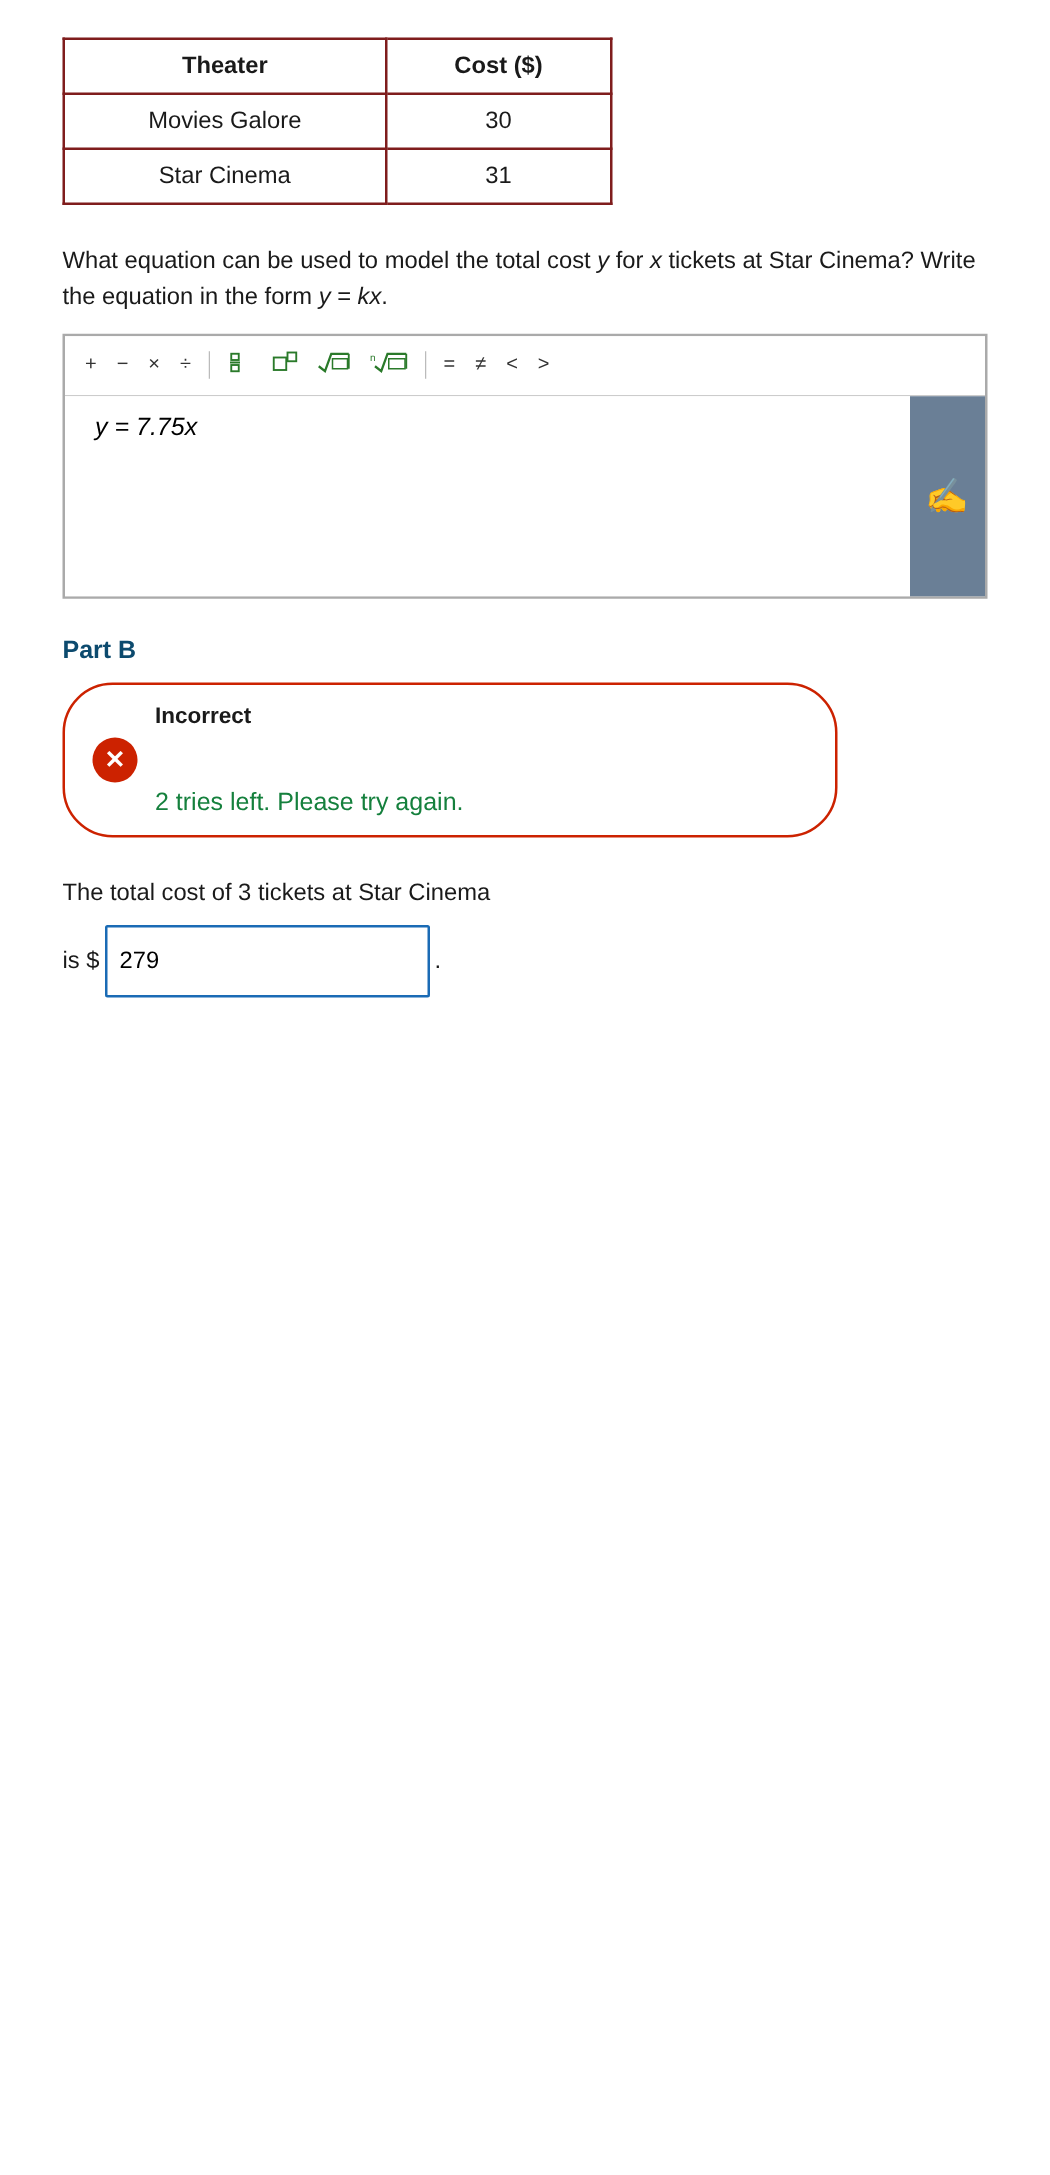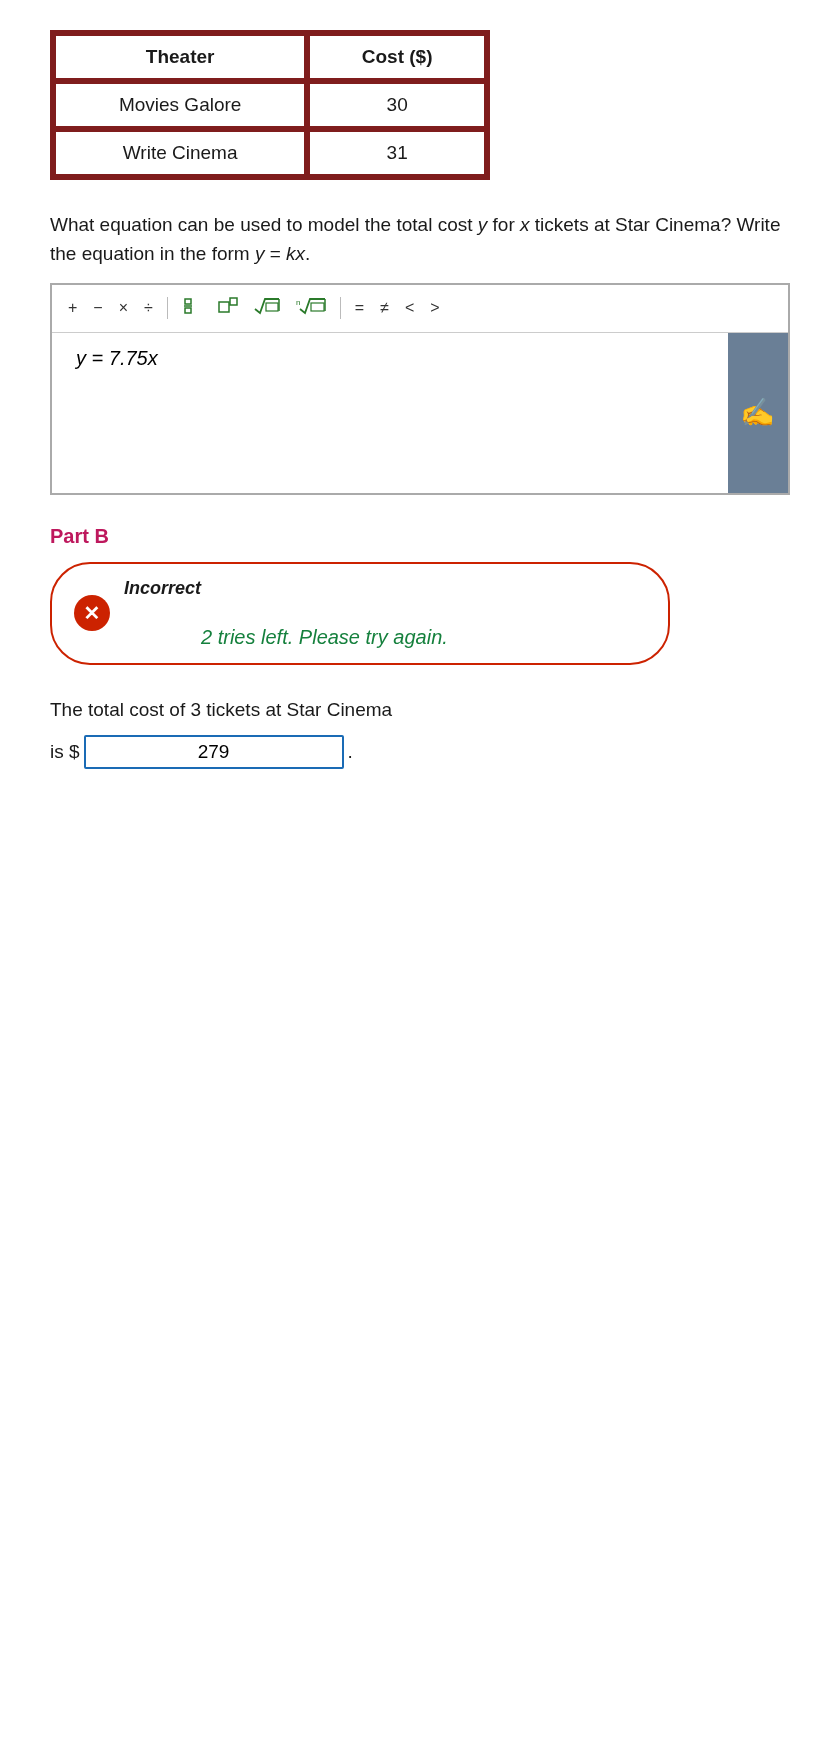--- a/index.html
+++ b/index.html
@@ -20,21 +20,21 @@
 
     
     .data-table {
       border-collapse: collapse;
       margin: 10px 0 30px 10px;
       min-width: 440px;
     }
 
     .data-table th,
     .data-table td {
-      border: 6px solid #7f1d1d;
+      border: 2px solid #7f1d1d;
       padding: 10px 24px;
       text-align: center;
       font-size: 19px;
     }
 
     .data-table th {
       font-weight: bold;
       font-family: Arial, sans-serif;
     }
 
@@ -131,21 +131,21 @@
       min-height: 160px;
     }
 
     .stylus-icon {
       color: white;
       font-size: 28px;
     }
 
     
     .part-b-label {
-      color: #be185d;
+      color: #0c4a6e;
       font-weight: bold;
       font-size: 20px;
       font-family: Arial, sans-serif;
       margin: 10px 10px 14px 10px;
     }
 
     
     .incorrect-banner {
       border: 2.5px solid #cc2200;
       border-radius: 40px;
@@ -168,21 +168,21 @@
       align-items: center;
       justify-content: center;
       font-size: 20px;
       font-weight: bold;
       flex-shrink: 0;
       font-family: Arial, sans-serif;
     }
 
     .incorrect-text-block {
       display: flex;
-      font-style: italic;
+      flex-direction: column;
     }
 
     .incorrect-title {
       font-weight: bold;
       font-size: 18px;
       font-family: Arial, sans-serif;
     }
 
     .incorrect-subtitle {
       font-size: 20px;
@@ -204,45 +204,44 @@
       align-items: center;
       gap: 4px;
       margin: 0 10px;
       font-family: Arial, sans-serif;
       font-size: 19px;
     }
 
     .cost-input {
       border: 2px solid #1a6bb5;
       border-radius: 2px;
-      padding: 4px 10px;
+      padding: 16px 10px;
       font-size: 19px;
       font-family: Arial, sans-serif;
       width: 260px;
       outline: none;
-      text-align: center;
     }
   </style>
 </head>
 <body>
 
 <table class="data-table">
   <thead>
     <tr>
       <th>Theater</th>
       <th>Cost ($)</th>
     </tr>
   </thead>
   <tbody>
     <tr>
       <td>Movies Galore</td>
       <td>30</td>
     </tr>
     <tr>
-      <td>Write Cinema</td>
+      <td>Star Cinema</td>
       <td>31</td>
     </tr>
   </tbody>
 </table>
 
 <p class="question-text">
   <span>What equation can be used to model the total cost </span><em>y</em><span> for </span><em>x</em><span> tickets at Star Cinema? Write the equation in the form </span><span class="math-inline">y</span><span> = </span><em>kx</em><span>.</span>
 </p>
 
 <div class="math-input-container">

